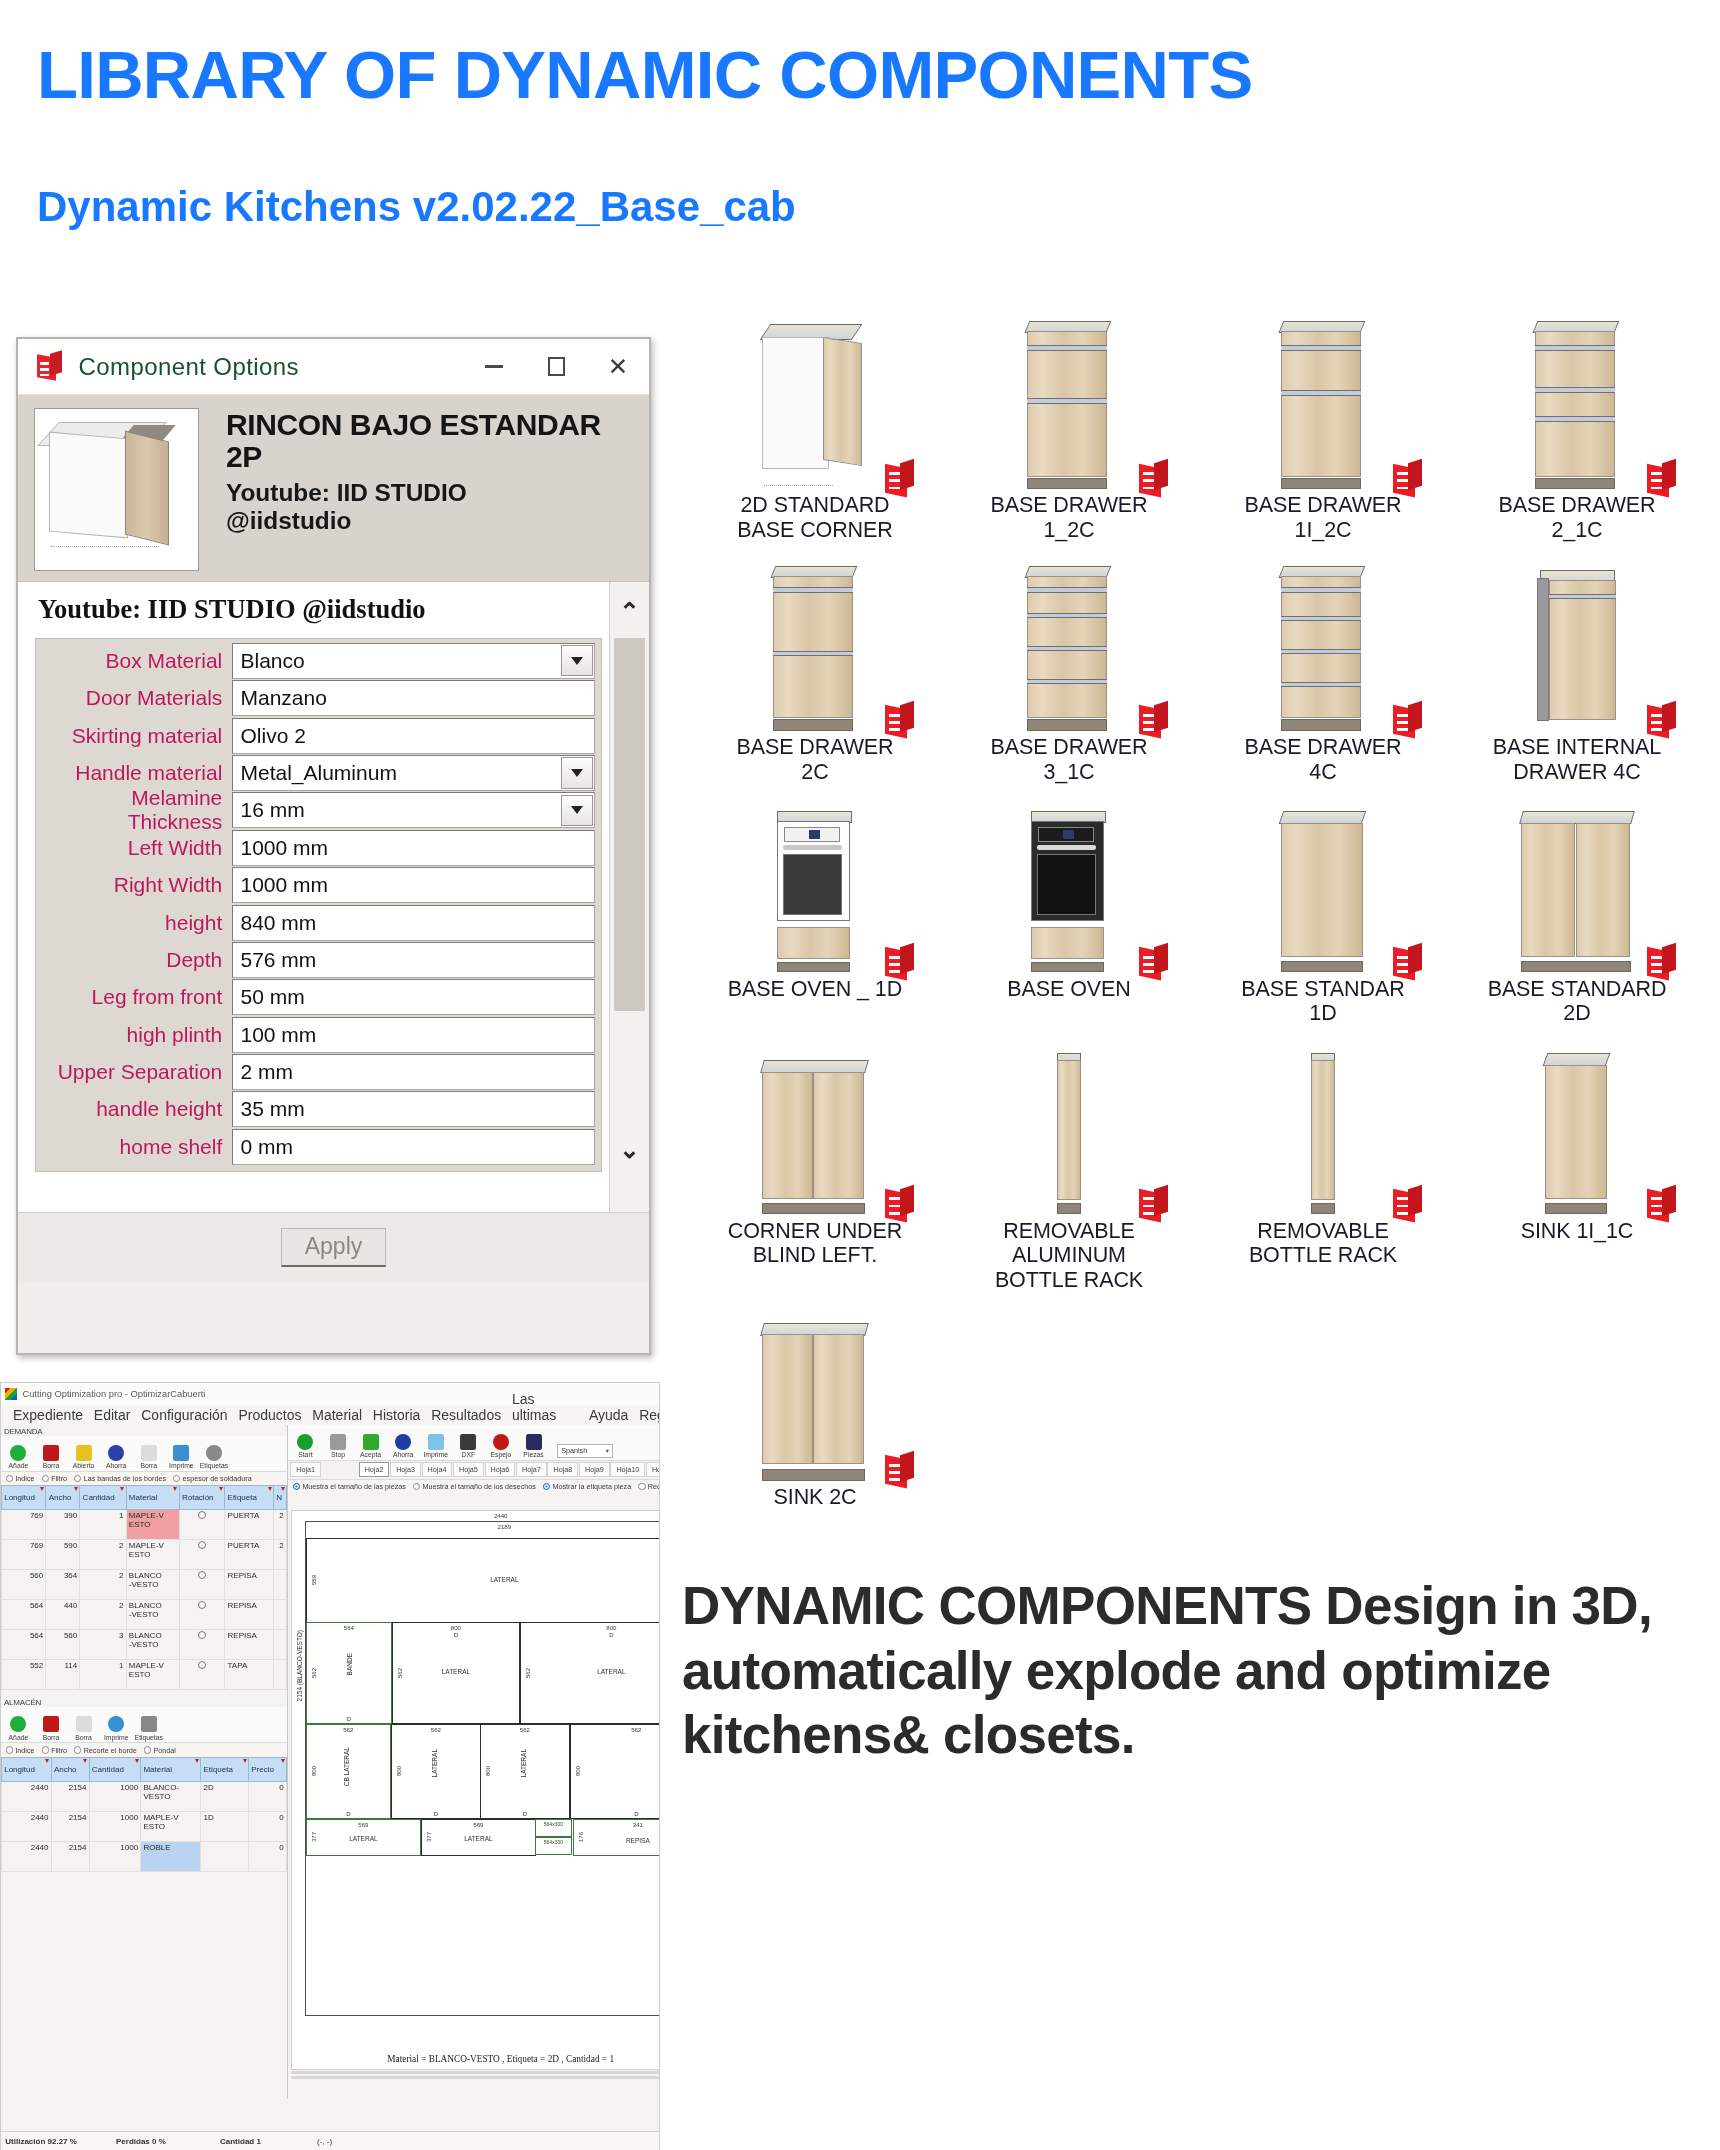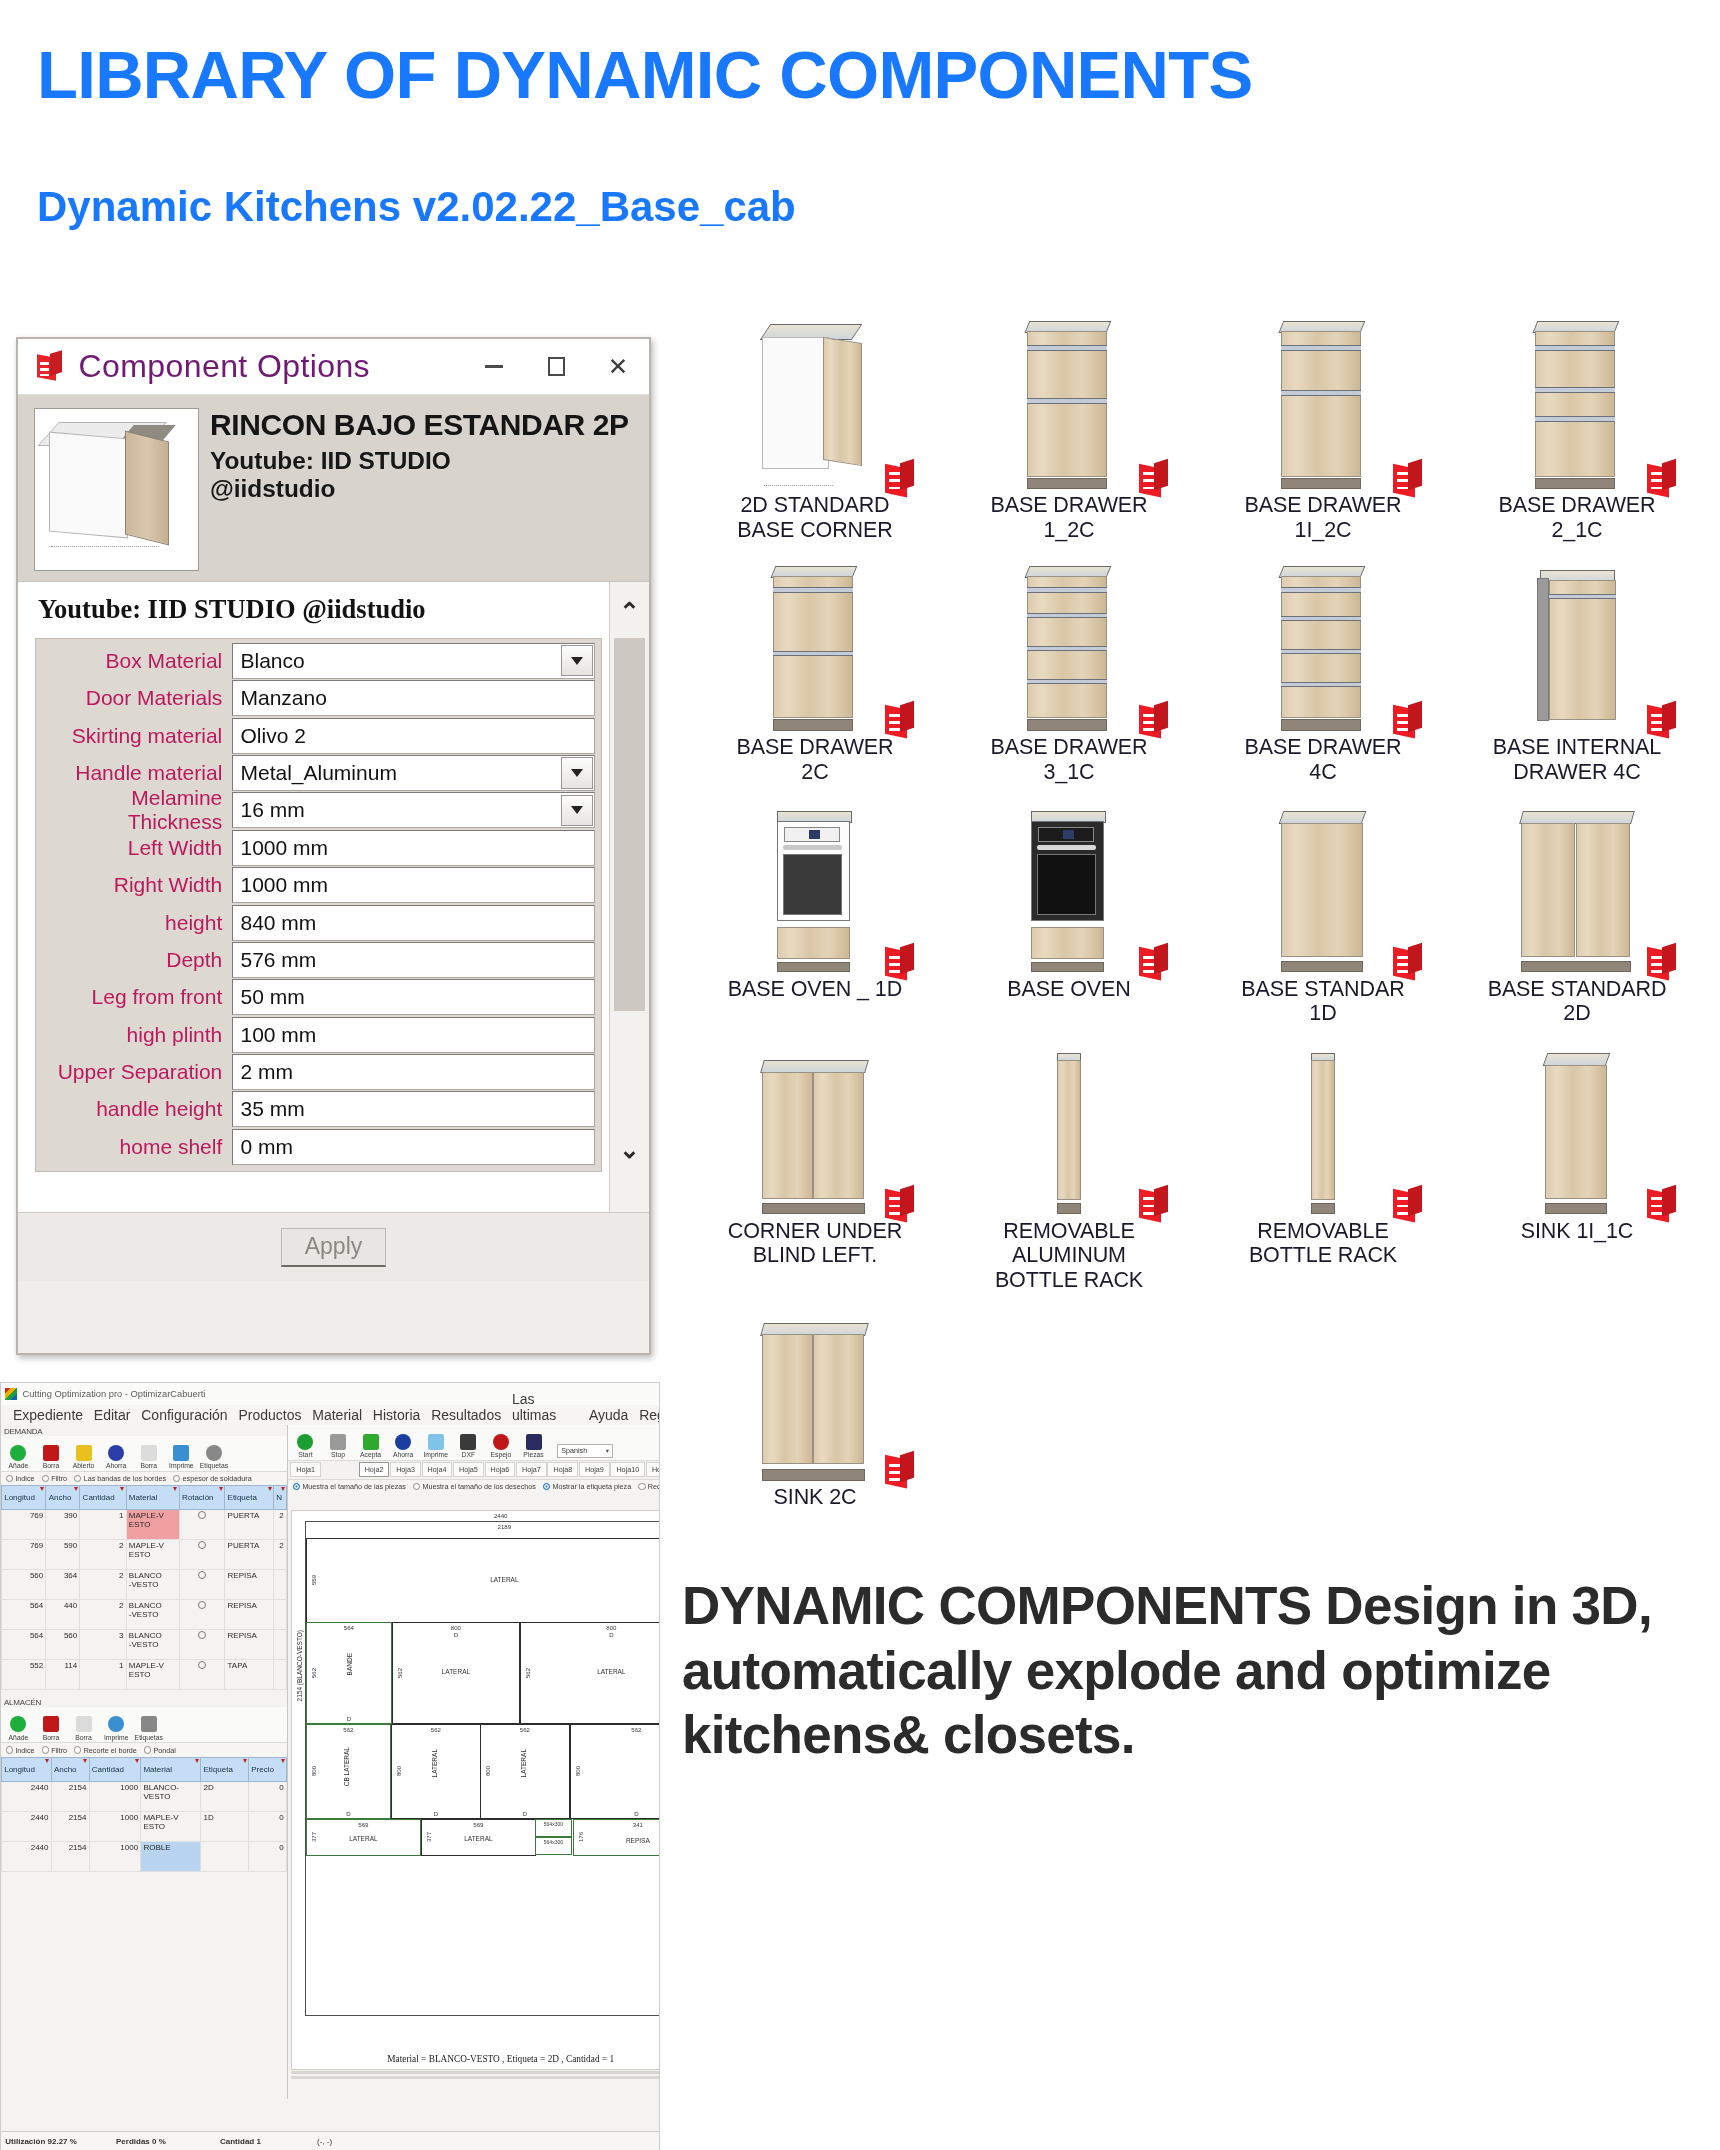--- a/index.html
+++ b/index.html
@@ -55,22 +55,22 @@
   .su-logo i {
     position: absolute; display: block;
     background: #e8232a;
   }
   .su-logo i.f1 { left: 0; top: 4.3px; width: 18.6px; height: 23px; transform: skewY(10deg); }
   .su-logo i.f2 { left: 13px; top: 0px; width: 12.2px; height: 21.5px; transform: skewY(-16deg); background: #c91c22; }
   .su-logo i.w1 { left: 3.6px; top: 10px; width: 9.3px; height: 2.5px; background: #fff; }
   .su-logo i.w2 { left: 3.6px; top: 16px; width: 9.3px; height: 2.5px; background: #fff; }
   .su-logo i.w3 { left: 3.6px; top: 21.5px; width: 9.3px; height: 2.5px; background: #fff; }
   #co-title-text {
-    font-size: 32px;
-    color: #701a75;
+    font-size: 24px;
+    color: #14532d;
     letter-spacing: 0.4px;
   }
   #co-winbtns {
     margin-left: auto;
     display: flex;
     align-items: center;
   }
   .co-winbtn {
     width: 62px; height: 50px;
     display: flex; align-items: center; justify-content: center;
@@ -120,21 +120,21 @@
     width: 42px; height: 16px;
     background: #8f8a82;
     transform: skewX(-40deg);
   }
   #co-thumb .legs {
     position: absolute; left: 16px; top: 128px;
     width: 108px; height: 10px;
     border-bottom: 1.4px dotted #9a9a9a;
   }
   #co-headtext {
-    padding-left: 11px;
+    padding-left: 27px;
     padding-top: 1.4px;
   }
   #co-comp-name {
     font-size: 30px;
     font-weight: bold;
     color: #151515;
     line-height: 1.06;
     letter-spacing: -0.4px;
   }
   #co-yt1 {

